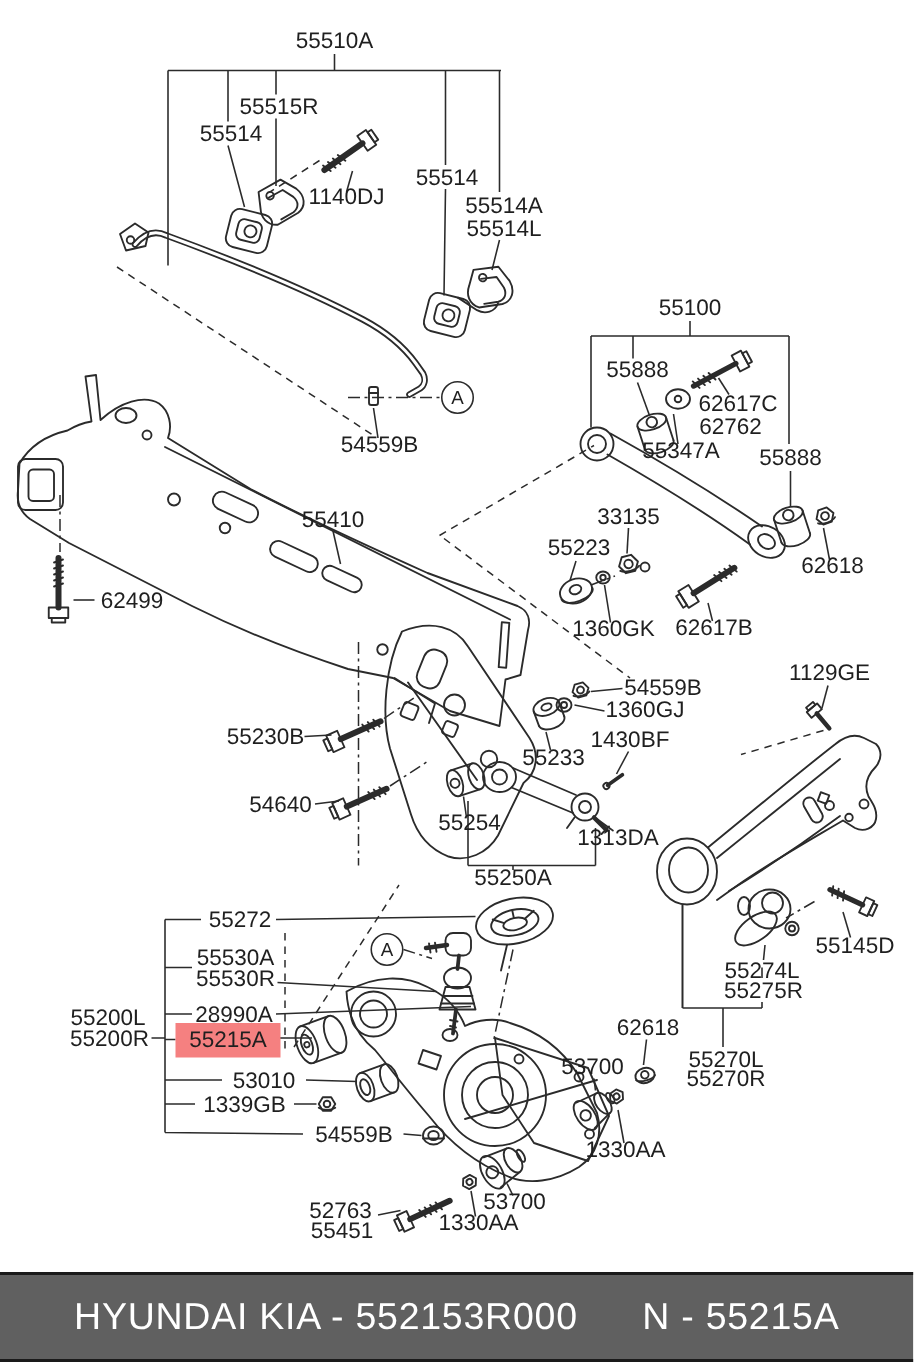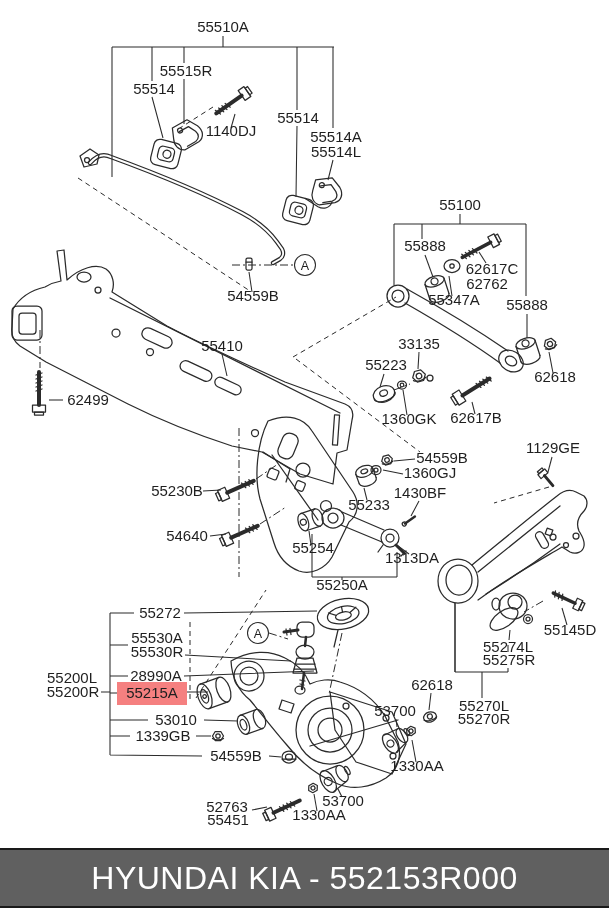--- a/index.html
+++ b/index.html
@@ -10,21 +10,21 @@
   .art .thick{stroke-width:4.4;}
   .art .tube{stroke:#ffffff;stroke-width:2;}
   .leader{fill:none;stroke:#2b2b2b;stroke-width:1.05;}
   .dashed{fill:none;stroke:#2b2b2b;stroke-width:1;stroke-dasharray:5 4;}
   .dashdot{fill:none;stroke:#2b2b2b;stroke-width:1;stroke-dasharray:8 3 2 3;}
   .lbl{font-family:"Liberation Sans",sans-serif;font-size:15px;fill:#1f1f1f;text-anchor:middle;}
   .lblA{font-family:"Liberation Sans",sans-serif;font-size:12.5px;fill:#1f1f1f;text-anchor:middle;}
   .footer{position:absolute;left:0;bottom:0;width:609px;height:60px;background:#606060;
           border-top:2px solid #1a1a1a;border-bottom:2px solid #1a1a1a;box-sizing:border-box;
           display:flex;align-items:center;justify-content:center;gap:43px;
-          color:#ffffff;font-size:32px;letter-spacing:0.5px;}
+          color:#ffffff;font-size:25px;letter-spacing:0.5px;}
   .fill-white{fill:#ffffff;}
 </style>
 </head>
 <body>
 
 <div class="page">
 <svg width="609" height="848" viewBox="0 0 609 848">
 
   <g>
     <line class="dashed" x1="78" y1="178" x2="250" y2="291"></line>
@@ -523,14 +523,15 @@
     <text class="lbl" x="417" y="771">1330AA</text>
     <text class="lbl" x="343" y="806">53700</text>
     <text class="lbl" x="319" y="820">1330AA</text>
     <text class="lbl" x="227" y="812">52763</text>
     <text class="lbl" x="228" y="825">55451</text>
   </g>
 </svg>
 
   <div class="footer">
     <span>HYUNDAI  KIA - 552153R000</span>
+    <span>N - 55215A</span>
   </div>
 </div>
 
 </body></html>

